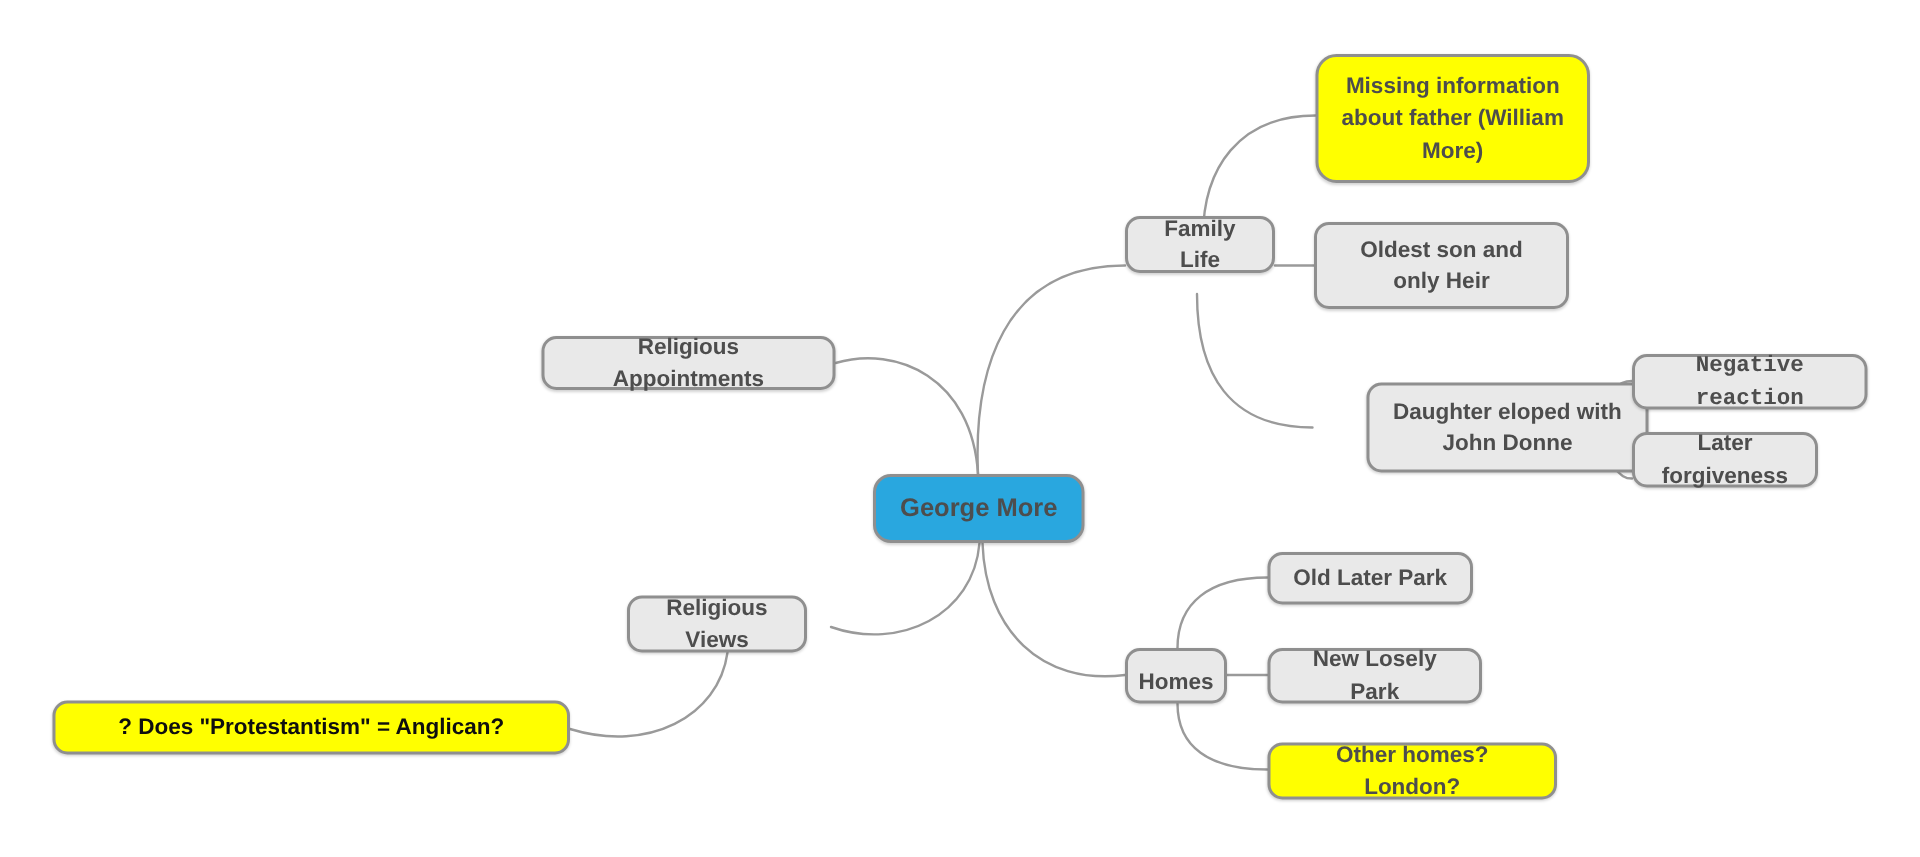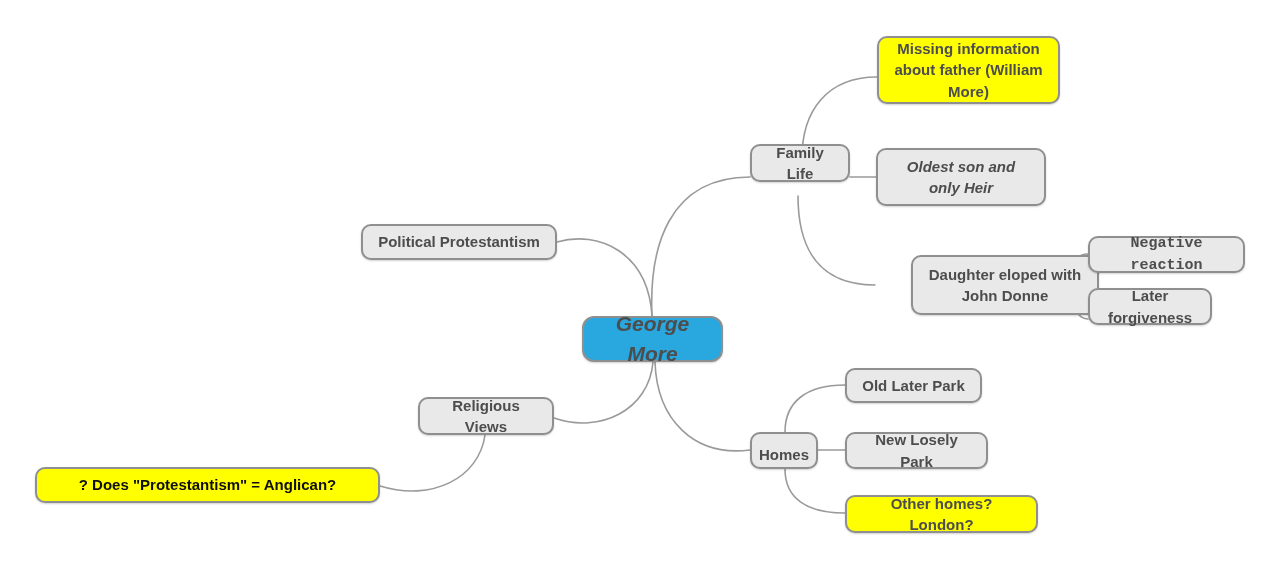--- a/index.html
+++ b/index.html
@@ -47,23 +47,22 @@
     border-radius: 10px;
     font-weight: 700;
     font-size: 15px;
     line-height: 1.42;
     color: var(--text, #4d4d4d);
     box-shadow: 0 1px 2px rgba(0,0,0,0.18);
     cursor: default;
   }
   .node.root {
     background: var(--root-fill, #29a7df);
-    font-size: 21px;
+    font-size: 17px;
     border-radius: 12px;
-    font-style: italic;
   }
   .node.default {
     background: var(--node-fill, #e9e9e9);
   }
   .node.highlight {
     background: var(--highlight-fill, #ffff00);
   }
   .node.highlight-dark {
     background: var(--highlight-fill, #ffff00);
     color: var(--text-dark, #0f0f0f);
@@ -86,35 +85,35 @@
       <path d="M785,432 C785,402 806,385 845,385"></path>
       <path d="M818,450 L845,450"></path>
       <path d="M785,469 C785,498 806,513 845,513"></path>
       <path d="M485,435 C479,478 432,502 380,486"></path>
     </svg>
   <div class="node-layer">
       <div class="node root" style="left: 582px; top: 316px; width: 141px; height: 46px;">
         <span>George More</span>
       </div>
       <div class="node default" style="left: 361px; top: 224px; width: 196px; height: 36px;">
-        <span>Political Protestantism</span>
+        <span>Religious Appointments</span>
       </div>
-      <div class="node default" style="left: 418px; top: 397px; width: 136px; height: 38px;">
+      <div class="node default" style="left: 418px; top: 397px; width: 120px; height: 38px;">
         <span>Religious Views</span>
       </div>
       <div class="node highlight-dark" style="left: 35px; top: 467px; width: 345px; height: 36px;">
         <span>? Does "Protestantism" = Anglican?</span>
       </div>
       <div class="node default" style="left: 750px; top: 144px; width: 100px; height: 38px;">
         <span>Family Life</span>
       </div>
-      <div class="node highlight" style="left: 877px; top: 36px; width: 183px; height: 68px;">
+      <div class="node highlight" style="left: 877px; top: 36px; width: 183px; height: 86px; border-radius: 14px;">
         <span>Missing information about father (William More)</span>
       </div>
-      <div class="node default" style="left: 876px; top: 148px; width: 170px; height: 58px; font-style: italic;">
+      <div class="node default" style="left: 876px; top: 148px; width: 170px; height: 58px;">
         <span>Oldest son and only Heir</span>
       </div>
       <div class="node default" style="left: 875px; top: 255px; width: 188px; height: 60px; margin-left: 36px;">
         <span>Daughter eloped with John Donne</span>
       </div>
       <div class="node default" style="left: 1088px; top: 236px; width: 157px; height: 37px; font-family: Liberation Mono, monospace;">
         <span>Negative reaction</span>
       </div>
       <div class="node default" style="left: 1088px; top: 288px; width: 124px; height: 37px;">
         <span>Later forgiveness</span>

